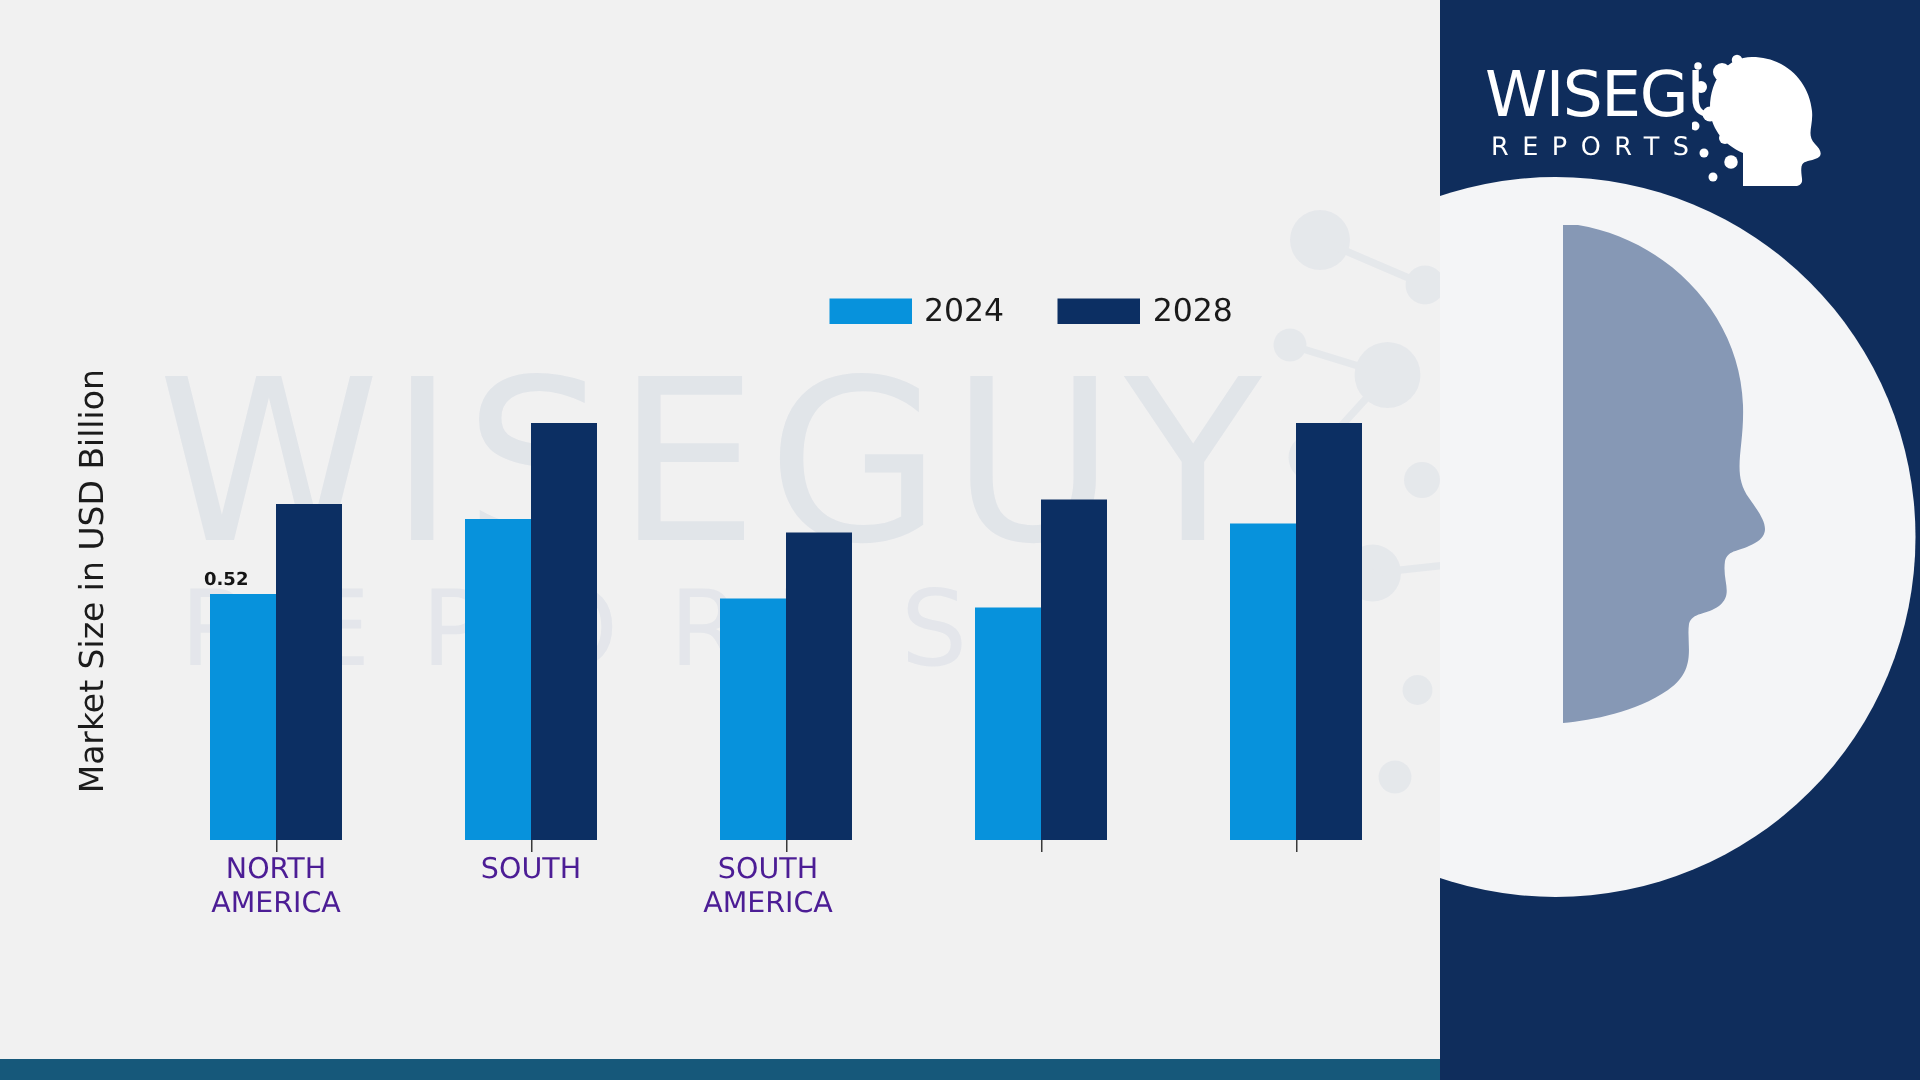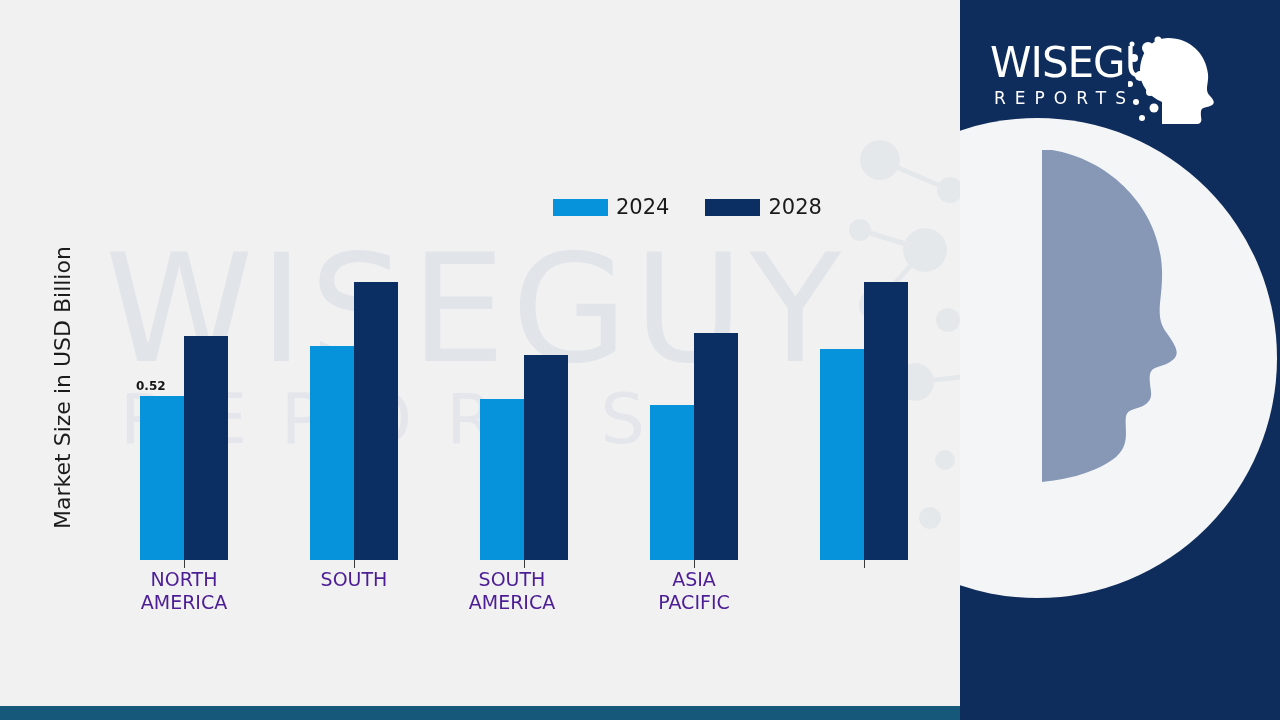--- a/index.html
+++ b/index.html
@@ -298,22 +298,20 @@
         <div class="tick" style="left: 254px;"></div>
         <div class="cat-label" style="left: 174px; width: 160px;">SOUTH</div>
         <div class="bar s2024" style="left: 380px; width: 44px; height: 160.846px;"></div>
         <div class="bar s2032" style="left: 424px; width: 44px; height: 205px;"></div>
         <div class="tick" style="left: 424px;"></div>
         <div class="cat-label" style="left: 332px; width: 160px;">SOUTH
 AMERICA</div>
         <div class="bar s2024" style="left: 550px; width: 44px; height: 154.538px;"></div>
         <div class="bar s2032" style="left: 594px; width: 44px; height: 227.077px;"></div>
         <div class="tick" style="left: 594px;"></div>
-        <div class="cat-label" style="left: 514px; width: 160px;">ASIA
-PACIFIC</div>
         <div class="bar s2024" style="left: 720px; width: 44px; height: 211.308px;"></div>
         <div class="bar s2032" style="left: 764px; width: 44px; height: 277.538px;"></div>
         <div class="tick" style="left: 764px;"></div>
         <div class="bar-label" style="left: 36px; bottom: 167px;">0.52</div>
       </div>
   </div>
 
   <div class="right-panel">
     <div class="panel-circle"></div>
     <svg class="panel-face" viewBox="0 0 160 340" preserveAspectRatio="none">

